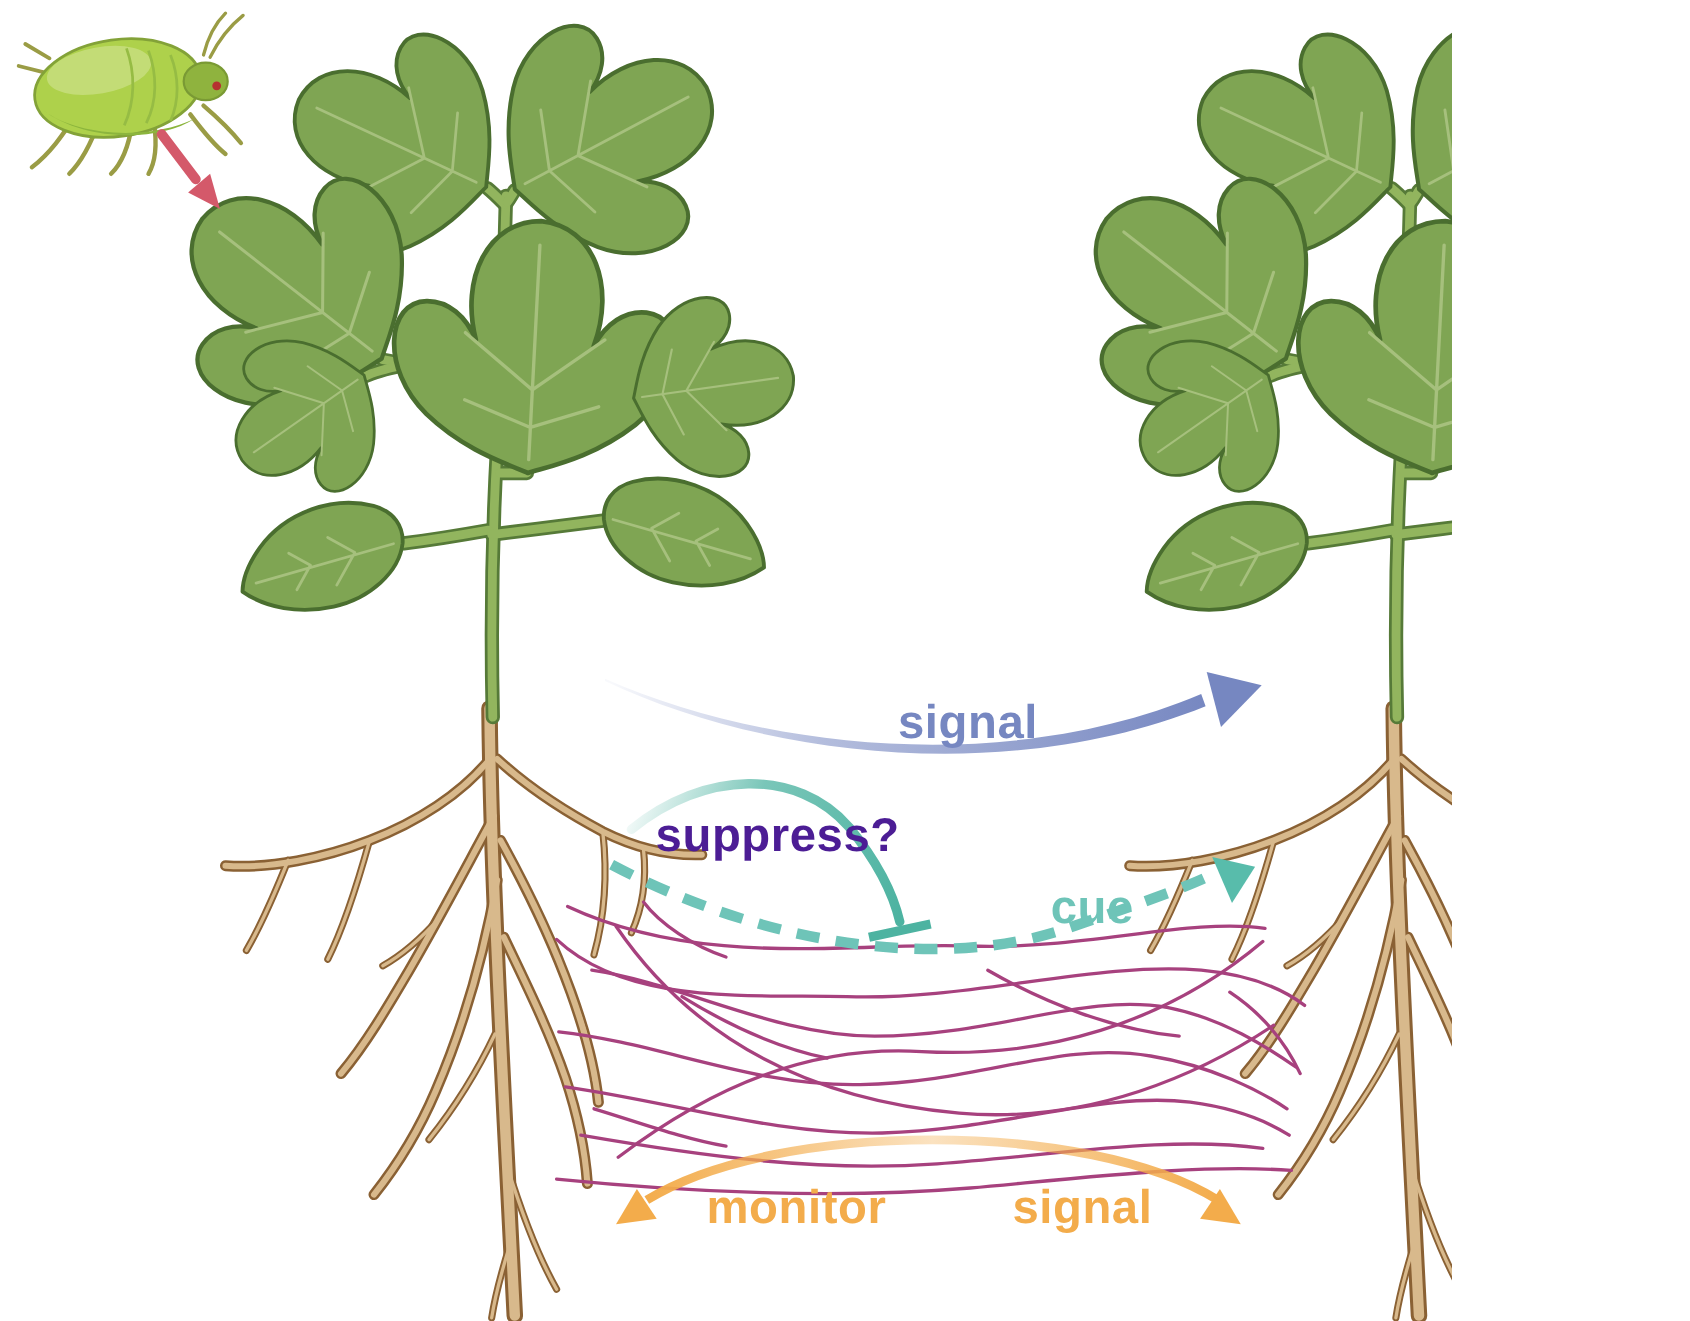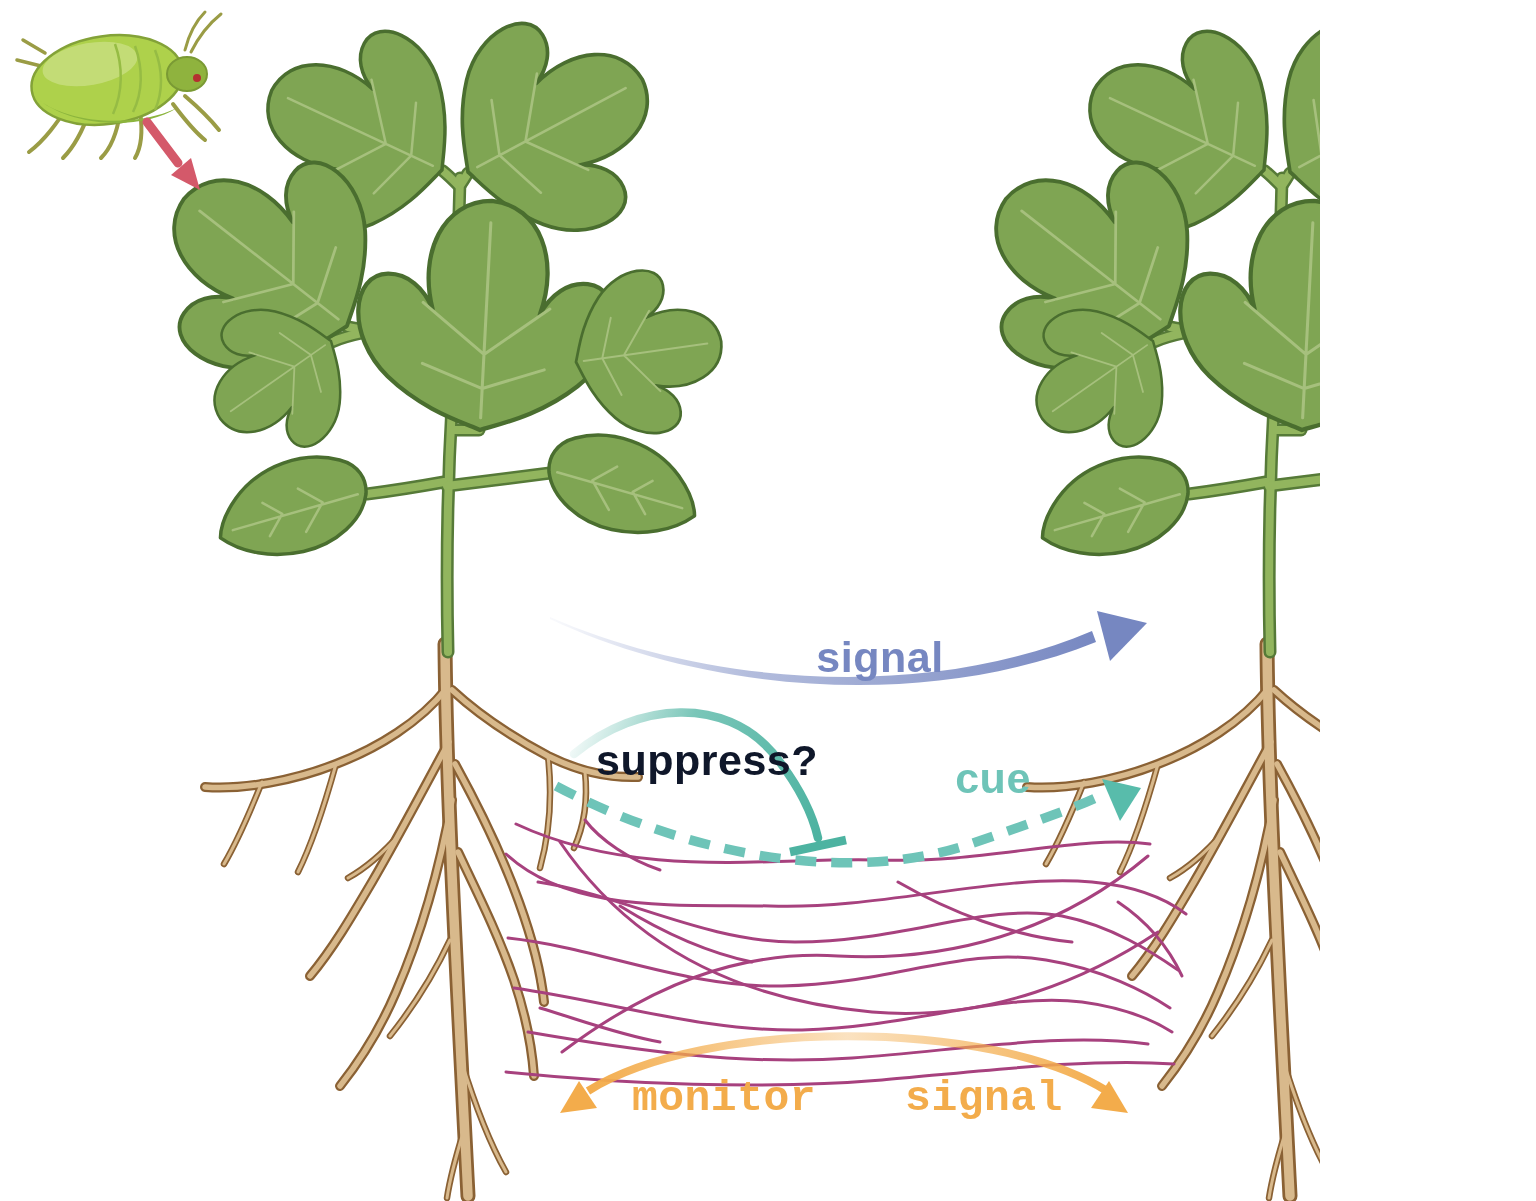--- a/index.html
+++ b/index.html
@@ -14,23 +14,23 @@
   .lbl{
     position:absolute;
     transform:translate(-50%,-50%);
     font-weight:bold;
     font-size:43px;
     letter-spacing:0.5px;
     white-space:nowrap;
     user-select:none;
   }
   .lbl-signal-above{color:#7687c1;}
-  .lbl-suppress{color:#0f172a;}
+  .lbl-suppress{color:#4c1d95;}
   .lbl-cue{color:#6ec4b8;}
-  .lbl-orange{color:#f3ac4b;font-family:Liberation Mono, monospace;}
+  .lbl-orange{color:#f3ac4b;}
 </style>
 </head>
 <body>
 
 <div class="canvas">
 
 <svg width="1536" height="1201" viewBox="0 0 1536 1201" xmlns="http://www.w3.org/2000/svg">
 
   <defs>
 
@@ -192,19 +192,19 @@
     <path d="M588 1091 C 705 1018 990 1018 1107 1091" stroke="url(#gOrange)" stroke-width="8" fill="none"></path>
     <polygon points="560,1113 597,1108 579,1081" fill="#f3ac4b"></polygon>
     <polygon points="1128,1113 1091,1108 1109,1081" fill="#f3ac4b"></polygon>
   </g>
 </svg>
 
 <div class="lbl lbl-signal-above" style="left:880px;top:657px;">signal</div>
 
 <div class="lbl lbl-suppress" style="left:707px;top:760px;">suppress?</div>
 
-<div class="lbl lbl-cue" style="left:993px;top:778px;">cue</div>
+<div class="lbl lbl-cue" style="left:993px;top:826px;">cue</div>
 
 <div class="lbl lbl-orange" style="left:724px;top:1098px;">monitor</div>
 
 <div class="lbl lbl-orange" style="left:984px;top:1098px;">signal</div>
 
 </div>
 
 </body></html>

